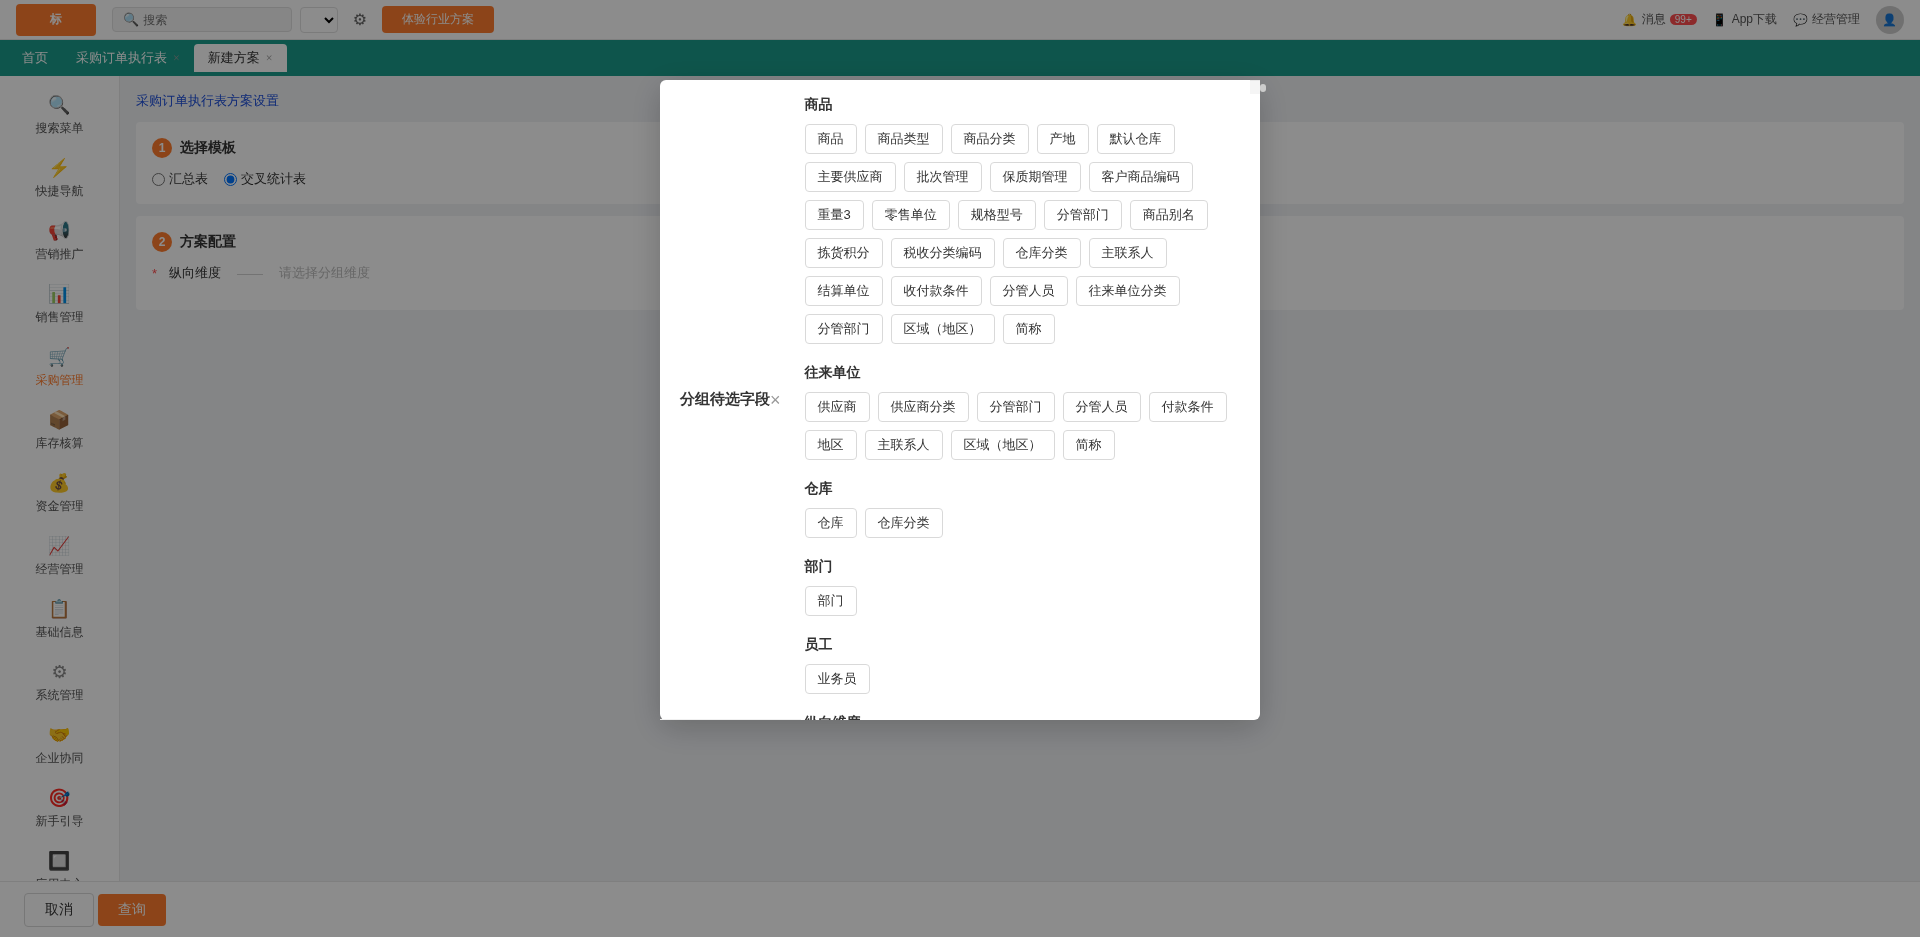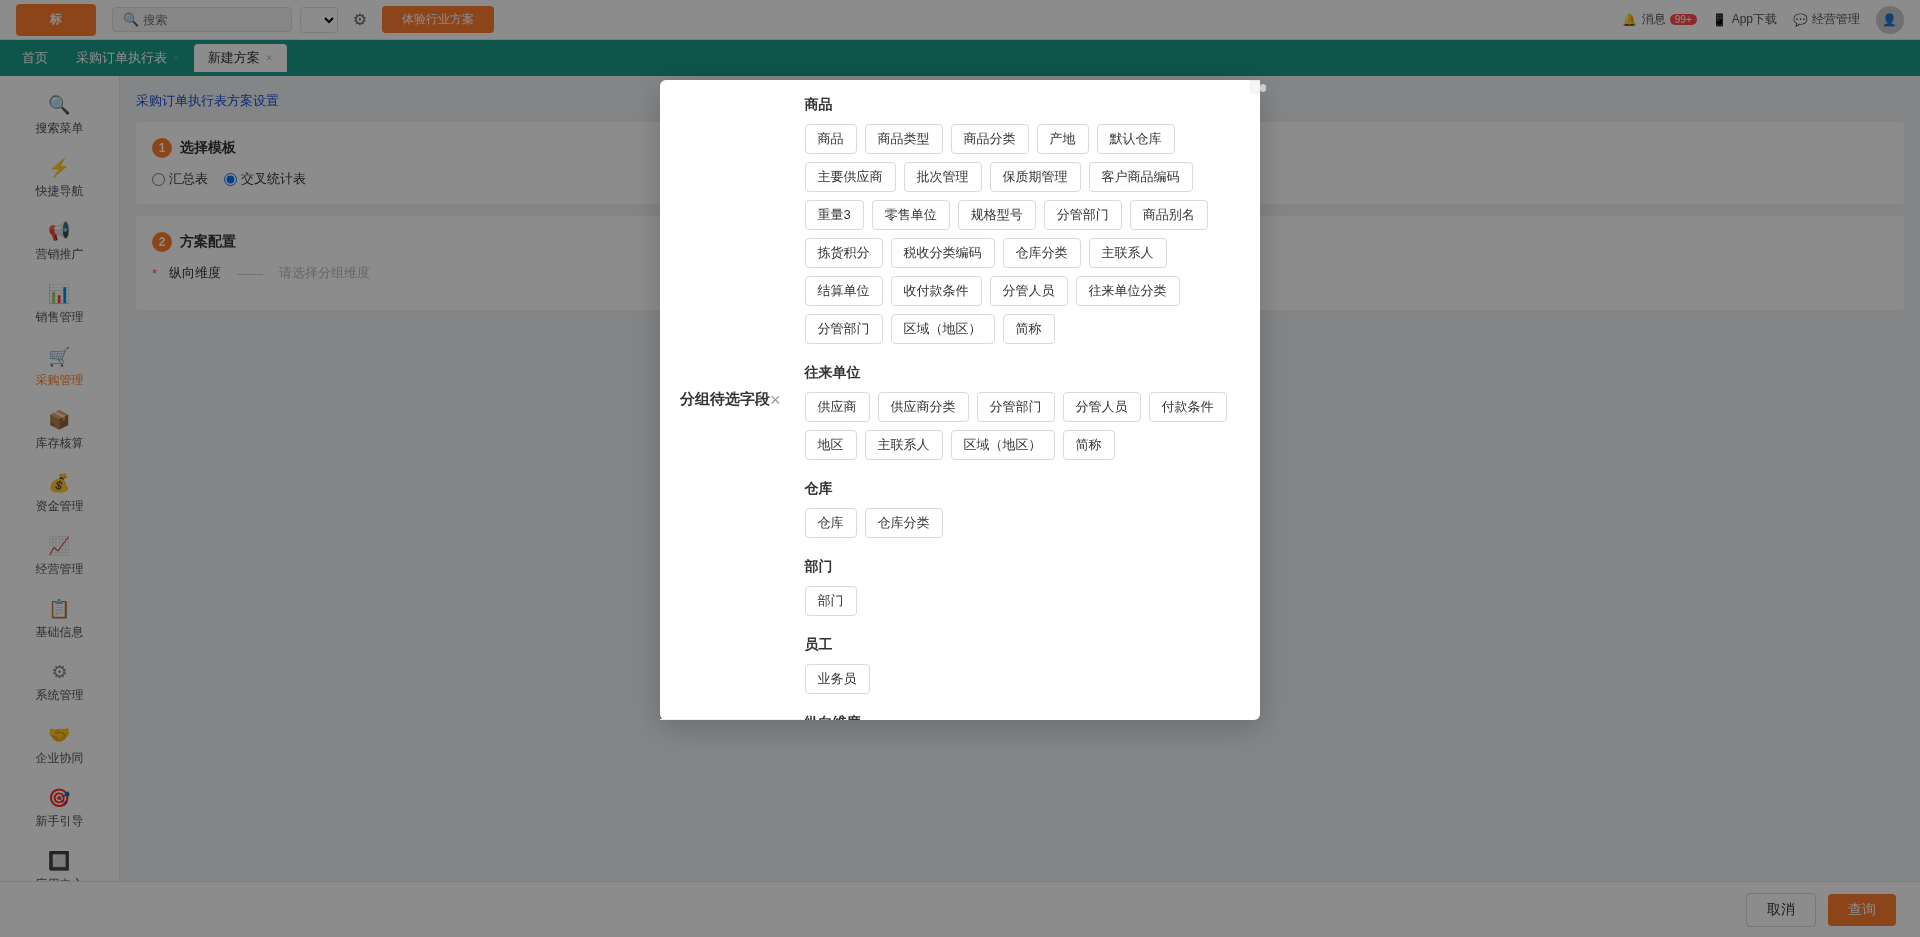--- a/index.html
+++ b/index.html
@@ -310,23 +310,22 @@
     .bottom-bar {
       position: fixed;
       bottom: 0;
       left: 0;
       right: 0;
       height: 56px;
       background: #fff;
       border-top: 1px solid #e8e8e8;
       display: flex;
       align-items: center;
-      justify-content: flex-end;
       padding: 0 24px;
-      gap: 12px;
+      gap: 4px;
       z-index: 50;
     }
     .btn-cancel {
       padding: 7px 20px;
       border: 1px solid #d9d9d9;
       border-radius: 4px;
       background: #fff;
       cursor: pointer;
       font-size: 14px;
       color: #333;

